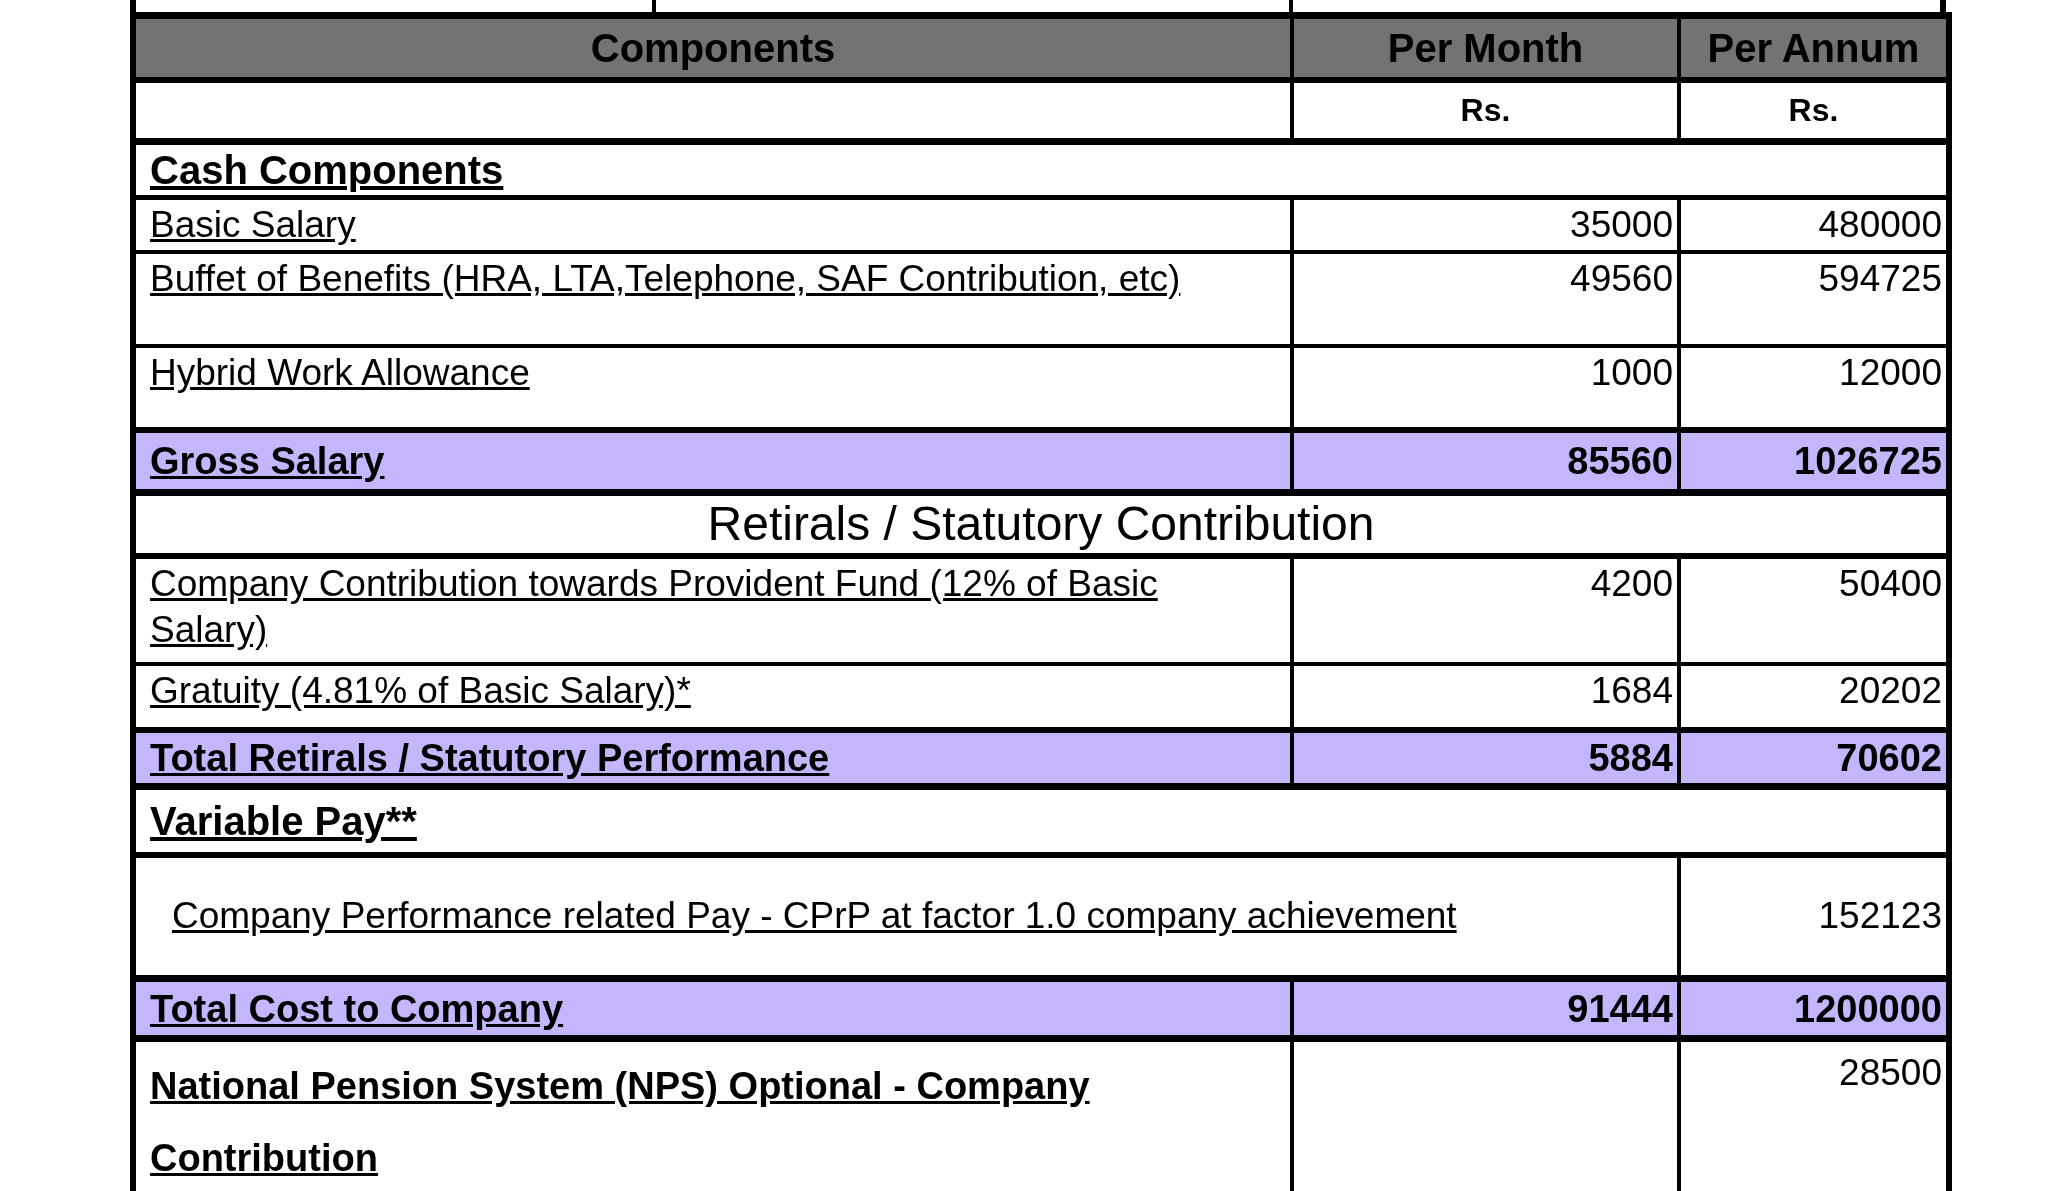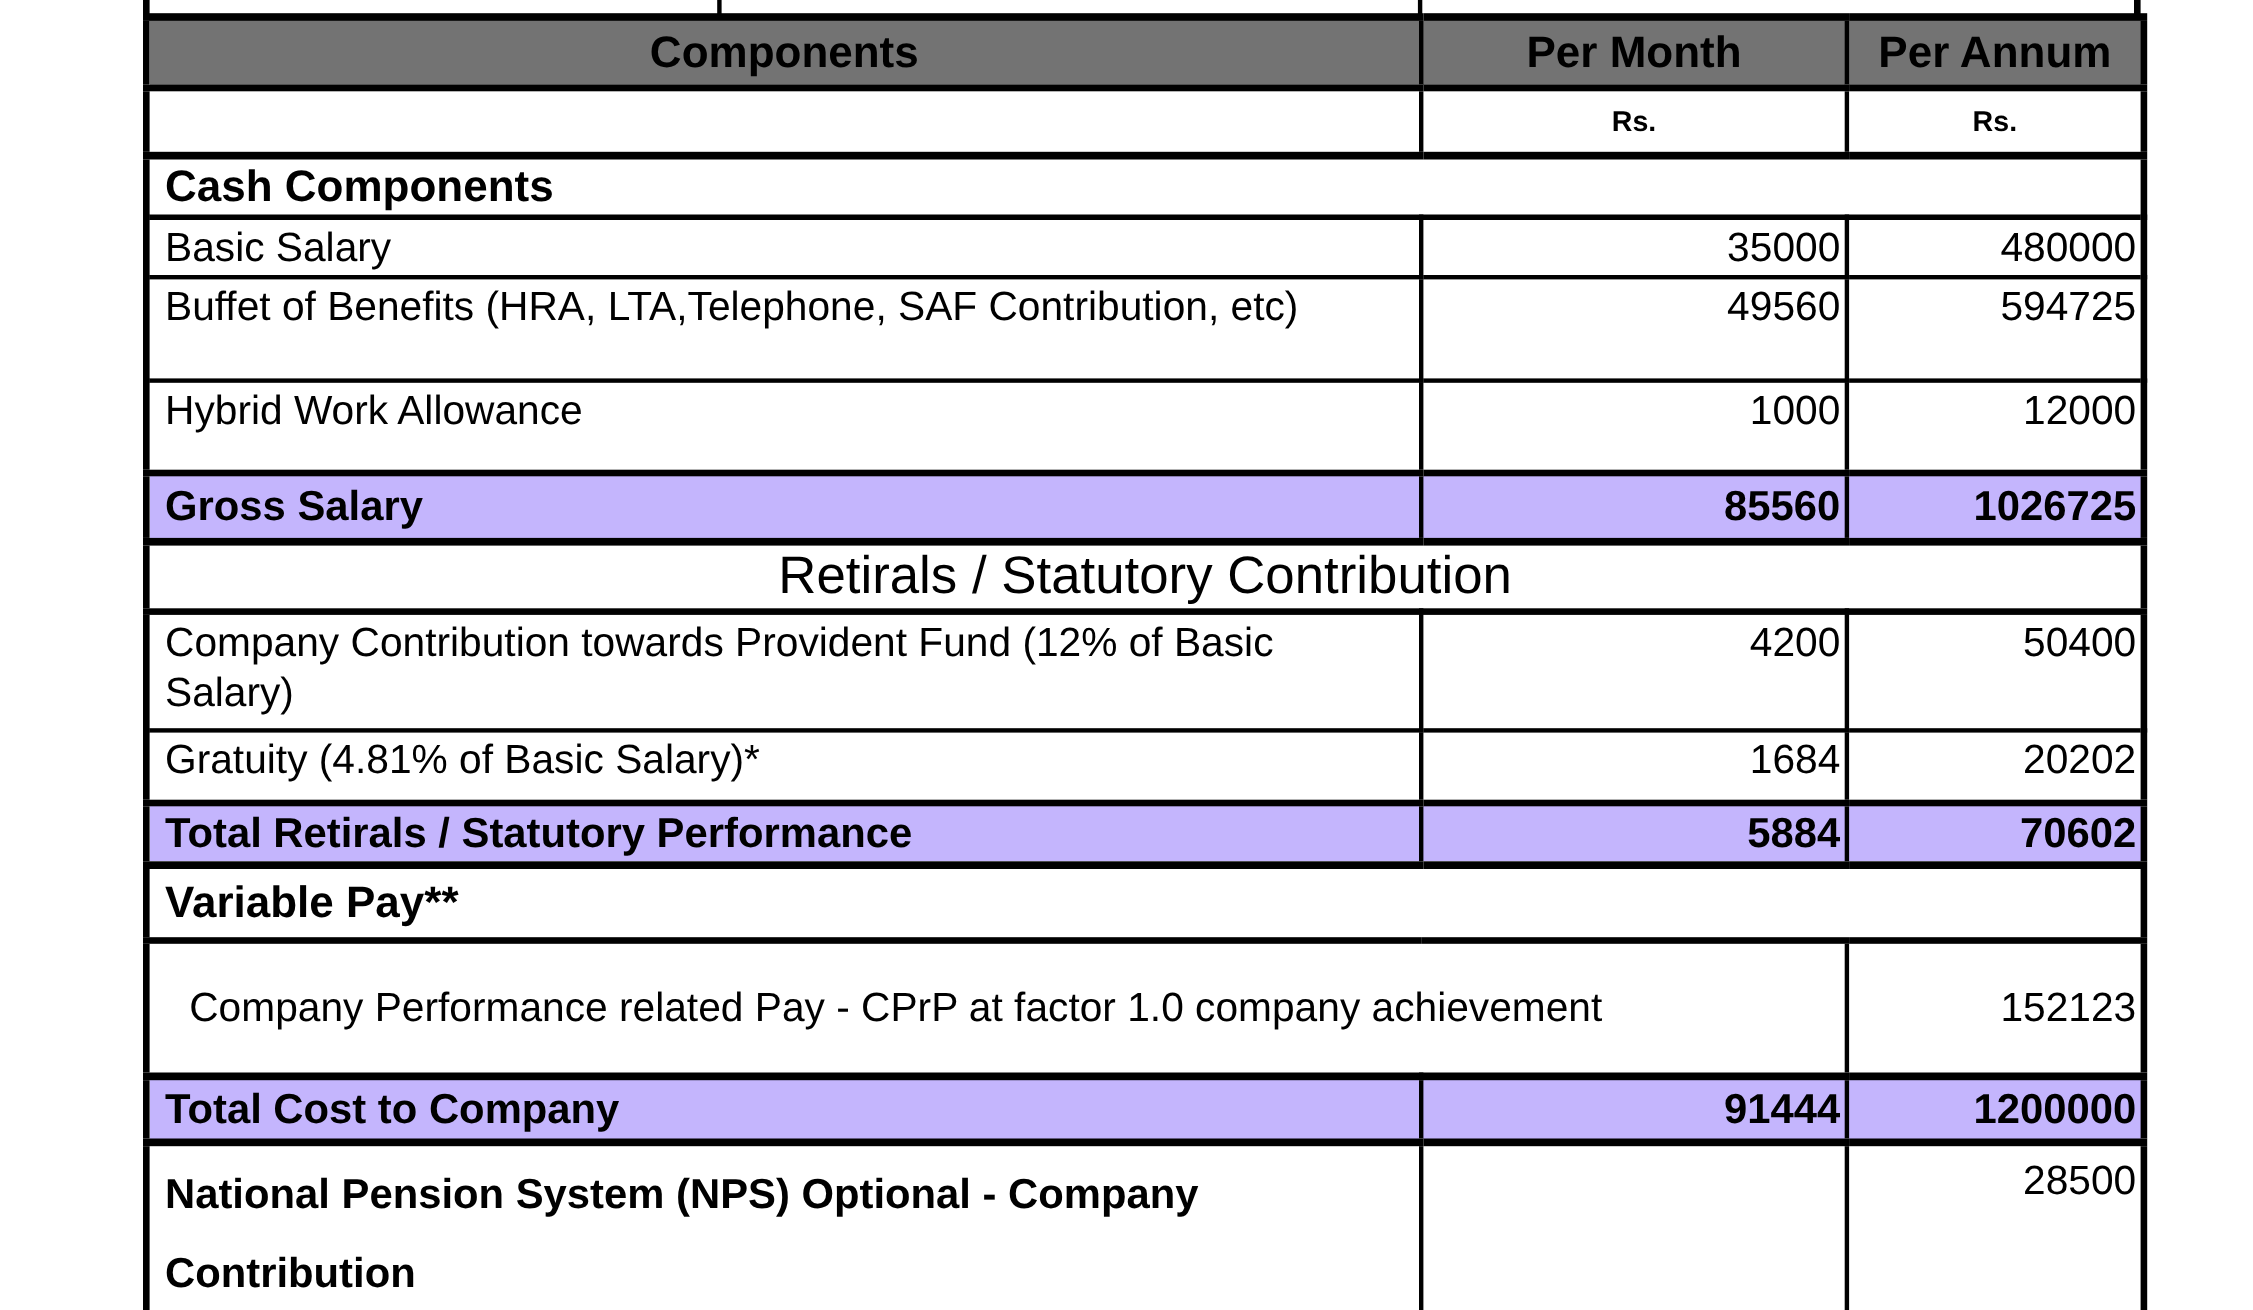--- a/index.html
+++ b/index.html
@@ -29,29 +29,29 @@
   td{
     border:4px solid #000;
     font-size:37px;
     line-height:46px;
     padding:2px 14px;
     vertical-align:middle;
     overflow:hidden;
     word-wrap:break-word;
   }
   .num{text-align:right;padding:2px 4px;}
-  .lbl{text-align:left;}
+  .lbl{text-align:left;text-decoration:underline;}
 
   .row-header td{
     background:#737373;
     font-weight:bold;font-size:40px;text-align:center;
     border-top-width:7px;border-bottom-width:6px;
   }
   .row-rs td{
-    font-weight:bold;font-size:26px;text-align:center;
+    font-weight:bold;font-size:32px;text-align:center;
     border-bottom-width:7px;
   }
   .sec-left td{font-weight:bold;font-size:40px;border-bottom-width:5px;}
   .sec-center td{font-weight:normal;font-size:48px;text-align:center;border-bottom-width:6px;}
   .row-total td{
     background:#c4b5fd;
     font-weight:bold;font-size:38px;
     border-top-width:6px;border-bottom-width:7px;
   }
   .vtop td{vertical-align:top;}

